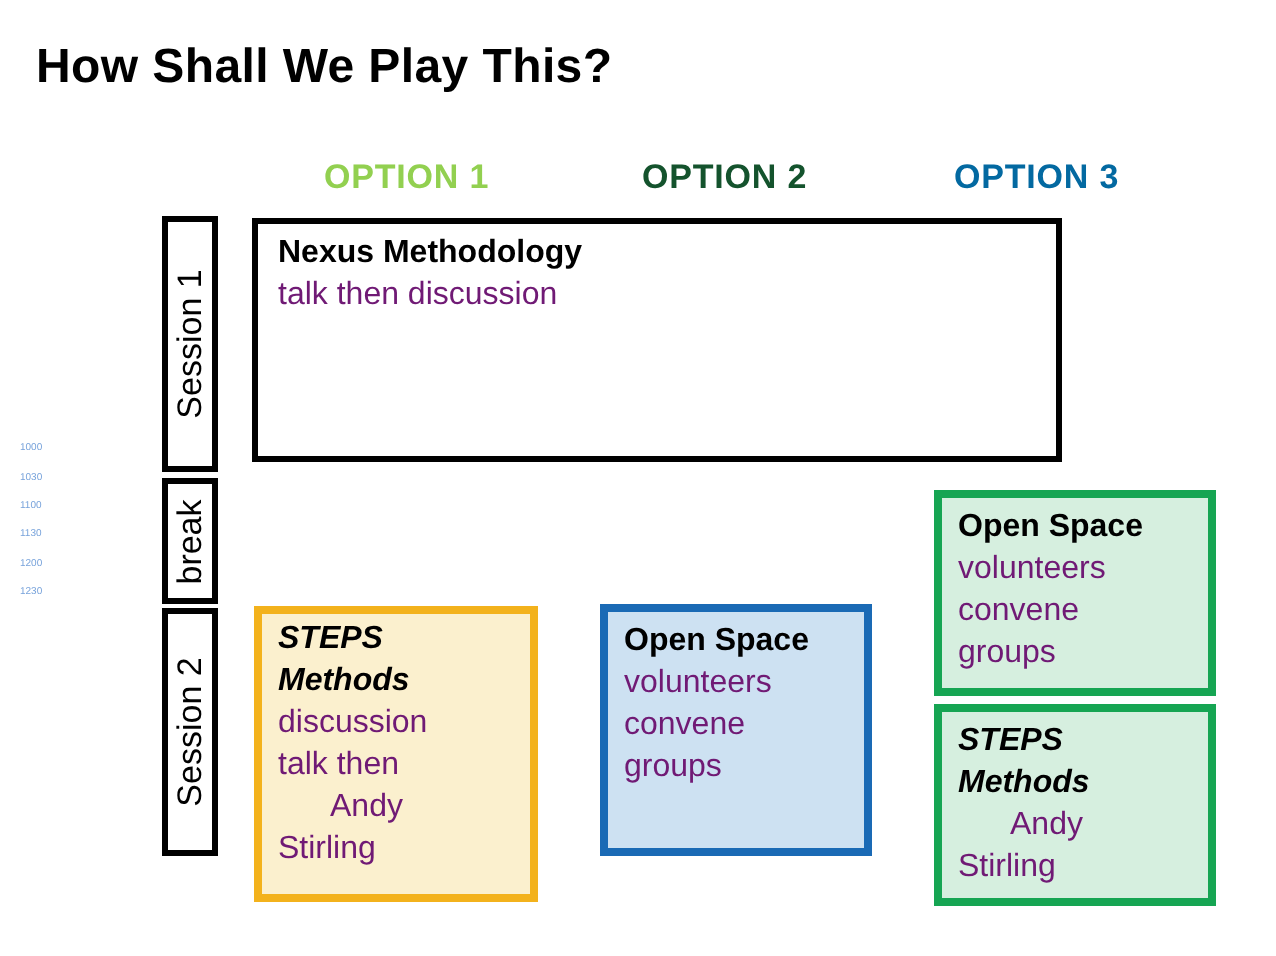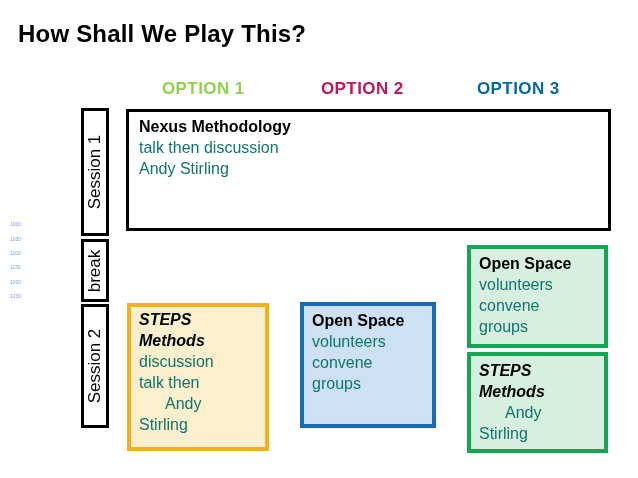--- a/index.html
+++ b/index.html
@@ -8,21 +8,21 @@
     font-family:"Liberation Sans",sans-serif;overflow:hidden;
   }
   .title{
     position:absolute;left:18px;top:20px;
     font-size:24px;font-weight:bold;color:#000000;letter-spacing:0.2px;
   }
   .option-label{
     position:absolute;top:79px;font-size:17px;font-weight:bold;letter-spacing:0.4px;
   }
   .opt1{left:151px;color:#92D050;margin-left:11px;}
-  .opt2{left:321px;color:#be185d;}
+  .opt2{left:321px;color:#14532d;}
   .opt3{left:477px;color:#0369a1;}
 
   .vbox{
     position:absolute;left:81px;width:28px;background:#fff;
     border:3px solid #000;box-sizing:border-box;
     display:flex;align-items:center;justify-content:center;
   }
   .vbox .vlabel{
     transform:rotate(-90deg);white-space:nowrap;
     font-size:17px;color:#000;
@@ -30,42 +30,42 @@
   .session1{top:108px;height:128px;}
   .break{top:239px;height:63px;}
   .session2{top:304px;height:124px;}
 
   .time{
     position:absolute;left:10px;font-size:5px;line-height:6px;color:#78A3DB;
   }
 
   .cbox{position:absolute;box-sizing:border-box;}
   .nexus{
-    left:126px;top:109px;width:485px;height:122px;
+    left:126px;top:109px;width:405px;height:122px;
     background:#fff;border:3px solid #000;padding:4px 10px;
   }
   .steps1{
     left:127px;top:303px;width:142px;height:148px;
     background:#FBF0CE;border:4px solid #F3B21C;padding:2px 8px;
   }
   .open2{
     left:300px;top:302px;width:136px;height:126px;
     background:#CDE1F2;border:4px solid #1A6AB5;padding:4px 8px;
   }
   .open3{
     left:467px;top:245px;width:141px;height:103px;
     background:#D6EFDF;border:4px solid #16A553;padding:4px 8px;
   }
   .steps3{
     left:467px;top:352px;width:141px;height:101px;
     background:#D6EFDF;border:4px solid #16A553;padding:4px 8px;
   }
 
   .bt{font-size:16px;font-weight:bold;color:#000;line-height:21px;}
-  .bl{font-size:16px;color:#0f766e;line-height:21px;}
+  .bl{font-size:16px;color:#701a75;line-height:21px;}
   .narrow{max-width:90px;font-style:italic;}
   .indent{padding-left:26px;}
 </style>
 </head>
 <body>
 
 <div class="slide">
 
   <div class="title">How Shall We Play This?</div>
 
@@ -86,21 +86,20 @@
   <div class="vbox break">
     <span class="vlabel">break</span>
   </div>
   <div class="vbox session2">
     <span class="vlabel">Session 2</span>
   </div>
 
   <div class="cbox nexus">
     <div class="bt">Nexus Methodology</div>
     <div class="bl">talk then discussion</div>
-    <div class="bl">Andy Stirling</div>
   </div>
 
   <div class="cbox steps1">
     <div class="bt narrow">STEPS Methods</div>
     <div class="bl">discussion</div>
     <div class="bl">talk then</div>
     <div class="bl indent">Andy</div>
     <div class="bl">Stirling</div>
   </div>
 

